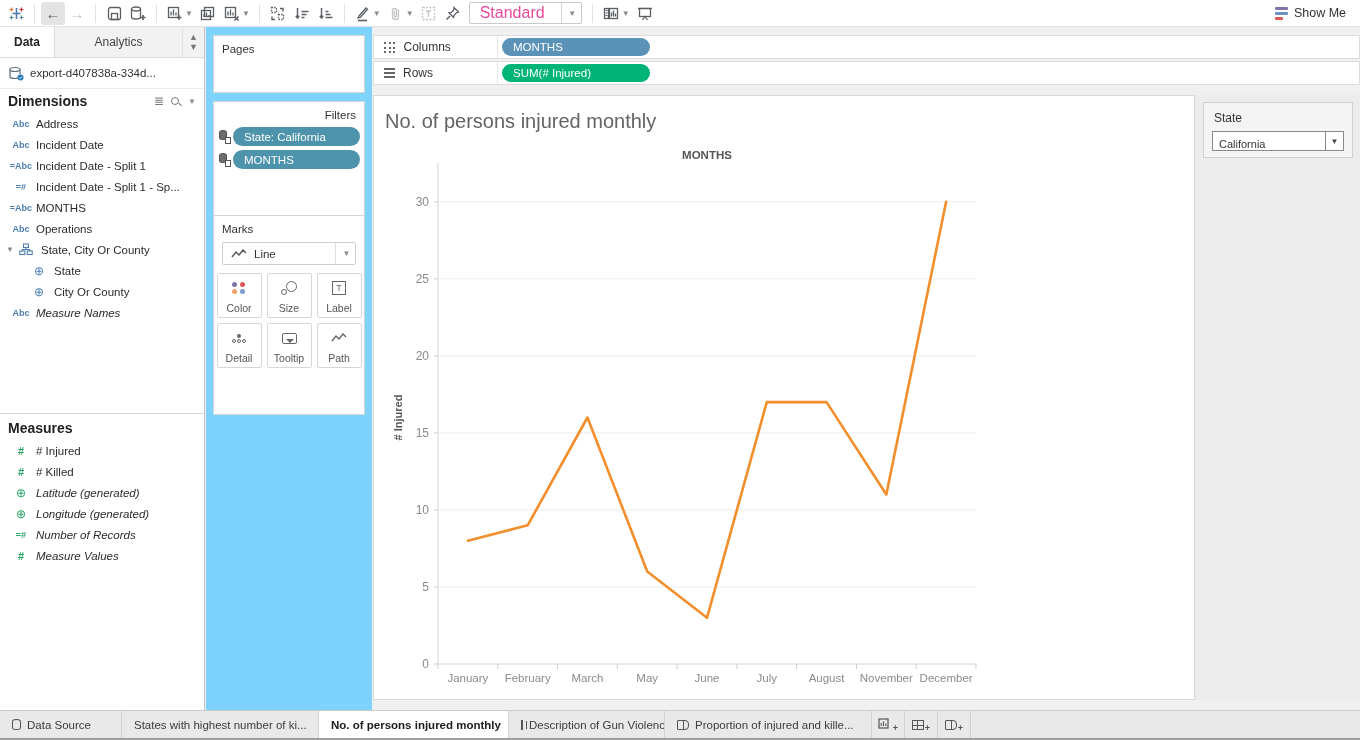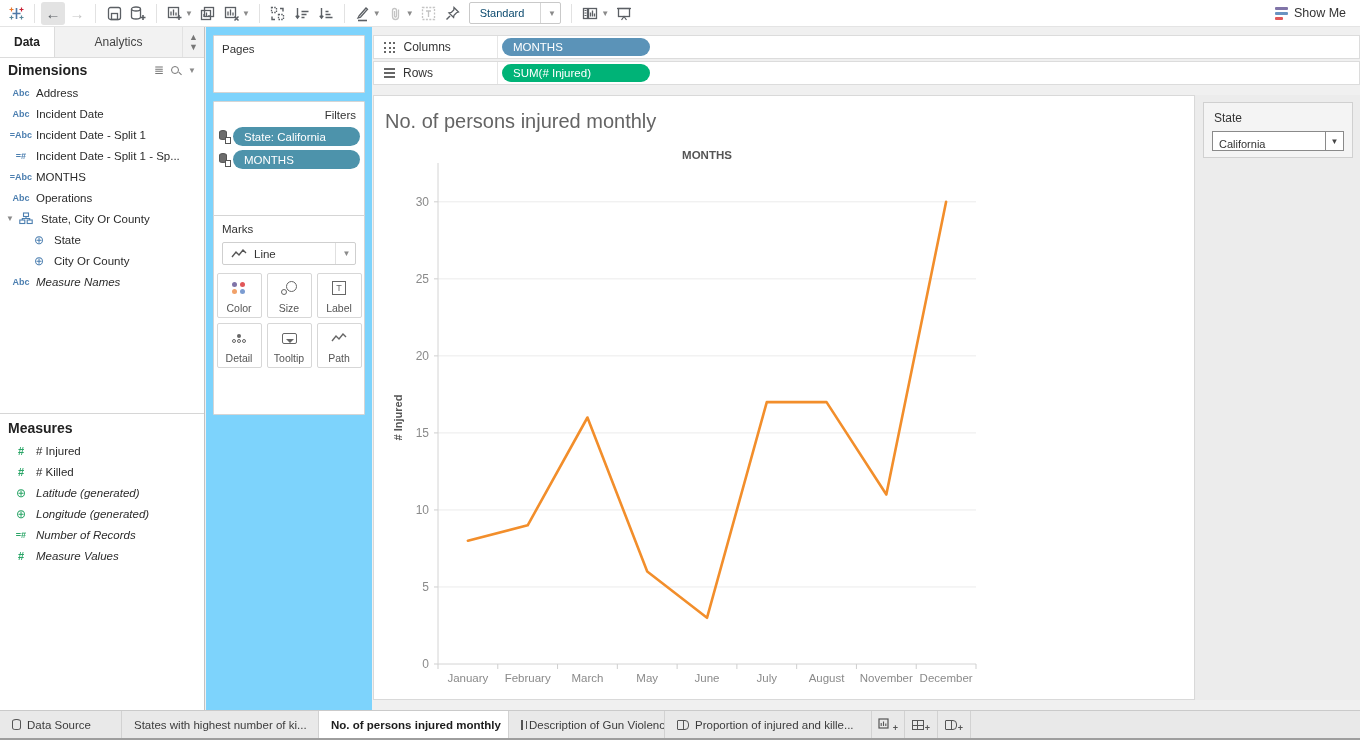--- a/index.html
+++ b/index.html
@@ -13,21 +13,21 @@
   .tb-btn { height:23px; min-width:24px; display:flex; align-items:center; justify-content:center;
             border-radius:3px; color:#5b5f64; font-size:15px; padding:0 3px; cursor:pointer; }
   .tb-btn.active { background:#e3e3e3; }
   .tb-btn.disabled { color:#c4c4c4; }
   .tb-sep { width:1px; height:19px; background:#e2e2e2; margin:0 6px; }
   .caret { font-size:8px; color:#8a8a8a; margin-left:2px; }
   .tb-svg { stroke:#5b5f64; fill:none; stroke-width:1.3; }
   .tb-svg.dis { stroke:#c4c4c4; }
   .fit-select { display:flex; align-items:center; height:22px; border:1px solid #c9c9c9; border-radius:2px;
                 background:#fff; margin:0 4px; }
-  .fit-select .val { font-size:11px; color:#0c4a6e; padding:0 16px 0 10px; }
+  .fit-select .val { font-size:16px; color:#ec4899; padding:0 16px 0 10px; }
   .fit-select .dd { width:20px; height:100%; border-left:1px solid #d6d6d6; display:flex; align-items:center; justify-content:center; }
   .showme { margin-left:auto; display:flex; align-items:center; gap:6px; padding-right:10px; cursor:pointer; }
   .showme .bars { display:flex; flex-direction:column; gap:2px; }
   .showme .bars i { display:block; height:3px; border-radius:1px; }
   .showme .bars i:nth-child(1){ width:13px; background:#8074a8; }
   .showme .bars i:nth-child(2){ width:13px; background:#6a93c1; }
   .showme .bars i:nth-child(3){ width:8px;  background:#e15759; }
   .showme .lbl { font-size:12.5px; color:#333; }
 
   
@@ -279,20 +279,29 @@
 
   <div class="sidebar">
     <div class="side-tabs">
       <div class="stab active">
           <span>Data</span>
         </div>
       <div class="stab rest">
           <span>Analytics</span>
         </div>
       <div class="stab-sort">▲<br>▼</div>
+    </div>
+    <div class="ds-row">
+      <svg width="16" height="15" viewBox="0 0 16 15">
+        <ellipse cx="7" cy="3.5" rx="5" ry="2" fill="none" stroke="#5b6b75" stroke-width="1.2"></ellipse>
+        <path d="M2 3.5v7c0 1.1 2.2 2 5 2 1 0 2-.1 2.8-.3M12 3.5V8" fill="none" stroke="#5b6b75" stroke-width="1.2"></path>
+        <circle cx="12.5" cy="11.5" r="3" fill="#1f77b4"></circle>
+        <path d="M11 11.5l1.2 1.2 2-2.2" stroke="#fff" stroke-width="1" fill="none"></path>
+      </svg>
+      <span class="lbl">export-d407838a-334d...</span>
     </div>
     <div class="sec-head">
       <span class="t">Dimensions</span>
       <span class="tools">
         <span style="font-size:12px;">≣</span>
         <span class="mag"></span>
         <span class="caret">▼</span>
       </span>
     </div>
 

